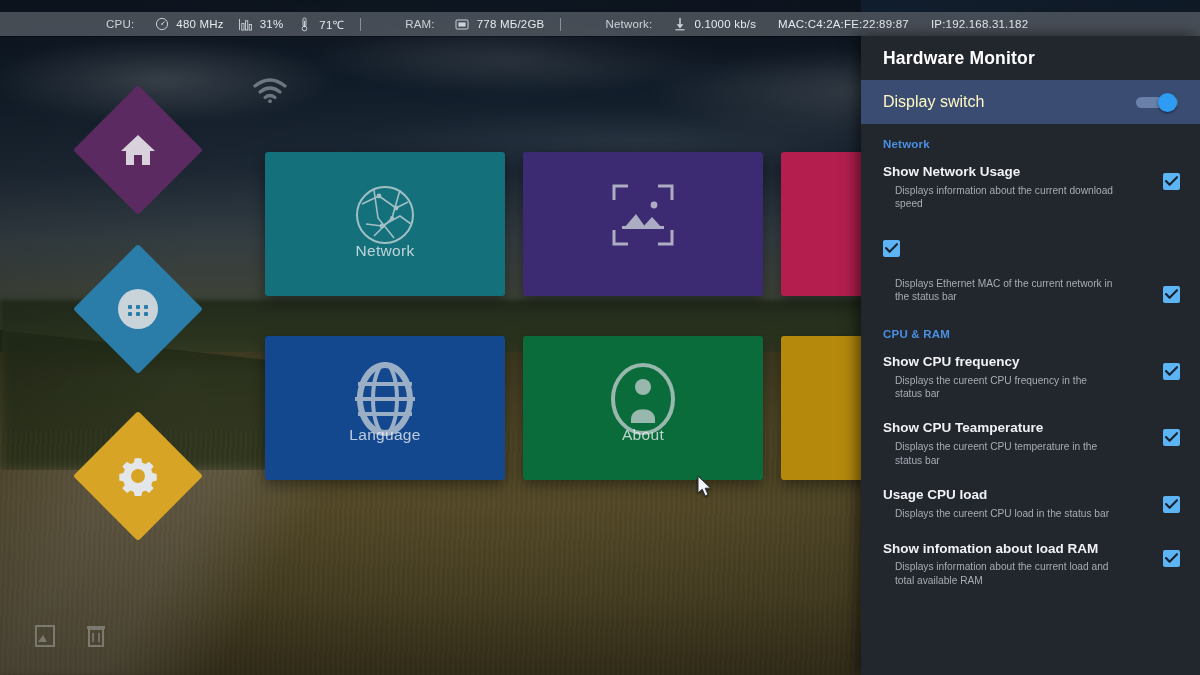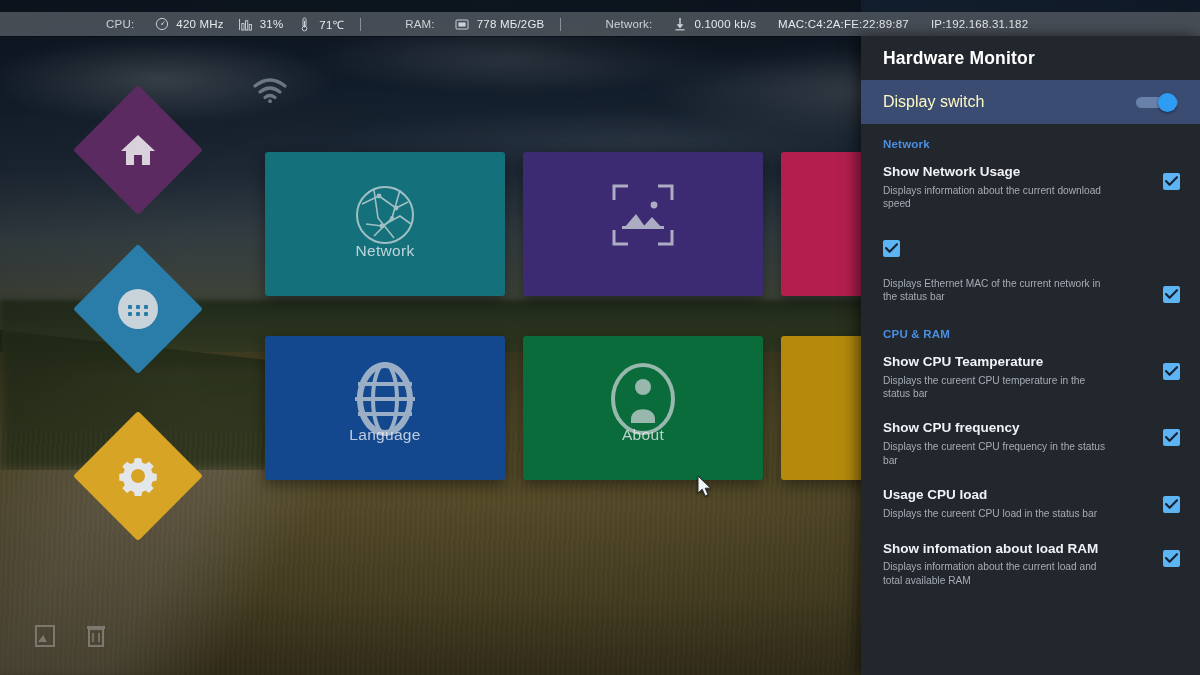--- a/index.html
+++ b/index.html
@@ -145,21 +145,21 @@
     color:#4a90e2;font-size:11.5px;font-weight:bold;
     padding:14px 0 4px 22px;letter-spacing:.2px;
   }
   .opt-row{
     display:flex;align-items:flex-start;justify-content:space-between;
     padding:10px 20px 10px 22px;
     gap:15px;
   }
   .opt-text{width:232px;}
   .opt-title{color:#f0f2f5;font-size:13.5px;font-weight:bold;line-height:1.25;margin-bottom:3px;}
-  .opt-desc{color:#a7acb4;font-size:10.2px;line-height:1.32;}
+  .opt-desc{color:#a7acb4;font-size:10.2px;line-height:1.32;margin-left:12px;}
   .checkbox{
     width:17px;height:17px;border-radius:2px;background:#5db4f5;
     margin-top:9px;flex:0 0 auto;
     display:flex;align-items:center;justify-content:center;
   }
   .checkbox svg{display:block;}
 </style>
 </head>
 <body>
 
@@ -184,21 +184,21 @@
     <div class="sb-item">
       <span class="sb-label">CPU:</span>
       <span class="sb-gap"></span>
       <span class="sb-icon">
         <svg width="14" height="14" viewBox="0 0 16 16">
             <circle cx="8" cy="8" r="6.4" fill="none" stroke="#dfe4e9" stroke-width="1.1"></circle>
             <line x1="8" y1="8" x2="11" y2="5.2" stroke="#dfe4e9" stroke-width="1.1"></line>
             <circle cx="8" cy="8" r="1" fill="#dfe4e9"></circle>
           </svg>
       </span>
-      <span class="sb-val">420 MHz</span>
+      <span class="sb-val">480 MHz</span>
       <span class="sb-gap"></span>
       <span class="sb-icon">
         <svg width="15" height="13" viewBox="0 0 16 14">
           <rect x="1" y="1" width="1" height="12" fill="#dfe4e9"></rect>
           <rect x="4" y="6" width="2.4" height="7" fill="none" stroke="#dfe4e9" stroke-width="1"></rect>
           <rect x="8" y="3" width="2.4" height="10" fill="none" stroke="#dfe4e9" stroke-width="1"></rect>
           <rect x="12" y="7" width="2.4" height="6" fill="none" stroke="#dfe4e9" stroke-width="1"></rect>
         </svg>
       </span>
       <span class="sb-val">31%</span>
@@ -439,44 +439,44 @@
         <svg width="13" height="11" viewBox="0 0 13 11">
             <path d="M1 5 L4.6 8.8 L12 1.2" fill="none" stroke="#16222e" stroke-width="2.1" stroke-linecap="round" stroke-linejoin="round"></path>
           </svg>
       </span>
     </div>
 
     <div class="section-title">CPU &amp; RAM</div>
 
     <div class="opt-row">
       <span class="opt-text">
+        <span class="opt-title" style="display:block">Show CPU frequency</span>
+        <span class="opt-desc" style="display:block">Displays the cureent CPU frequency in the status bar</span>
+      </span>
+      <span class="checkbox">
+        <svg width="13" height="11" viewBox="0 0 13 11">
+            <path d="M1 5 L4.6 8.8 L12 1.2" fill="none" stroke="#16222e" stroke-width="2.1" stroke-linecap="round" stroke-linejoin="round"></path>
+          </svg>
+      </span>
+    </div>
+
+    <div class="opt-row">
+      <span class="opt-text">
         <span class="opt-title" style="display:block">Show CPU Teamperature</span>
         <span class="opt-desc" style="display:block">Displays the cureent CPU temperature in the status bar</span>
       </span>
       <span class="checkbox">
         <svg width="13" height="11" viewBox="0 0 13 11">
             <path d="M1 5 L4.6 8.8 L12 1.2" fill="none" stroke="#16222e" stroke-width="2.1" stroke-linecap="round" stroke-linejoin="round"></path>
           </svg>
       </span>
     </div>
 
     <div class="opt-row">
       <span class="opt-text">
-        <span class="opt-title" style="display:block">Show CPU frequency</span>
-        <span class="opt-desc" style="display:block">Displays the cureent CPU frequency in the status bar</span>
-      </span>
-      <span class="checkbox">
-        <svg width="13" height="11" viewBox="0 0 13 11">
-            <path d="M1 5 L4.6 8.8 L12 1.2" fill="none" stroke="#16222e" stroke-width="2.1" stroke-linecap="round" stroke-linejoin="round"></path>
-          </svg>
-      </span>
-    </div>
-
-    <div class="opt-row">
-      <span class="opt-text">
         <span class="opt-title" style="display:block">Usage CPU load</span>
         <span class="opt-desc" style="display:block">Displays the cureent CPU load in the status bar</span>
       </span>
       <span class="checkbox">
         <svg width="13" height="11" viewBox="0 0 13 11">
             <path d="M1 5 L4.6 8.8 L12 1.2" fill="none" stroke="#16222e" stroke-width="2.1" stroke-linecap="round" stroke-linejoin="round"></path>
           </svg>
       </span>
     </div>
 

